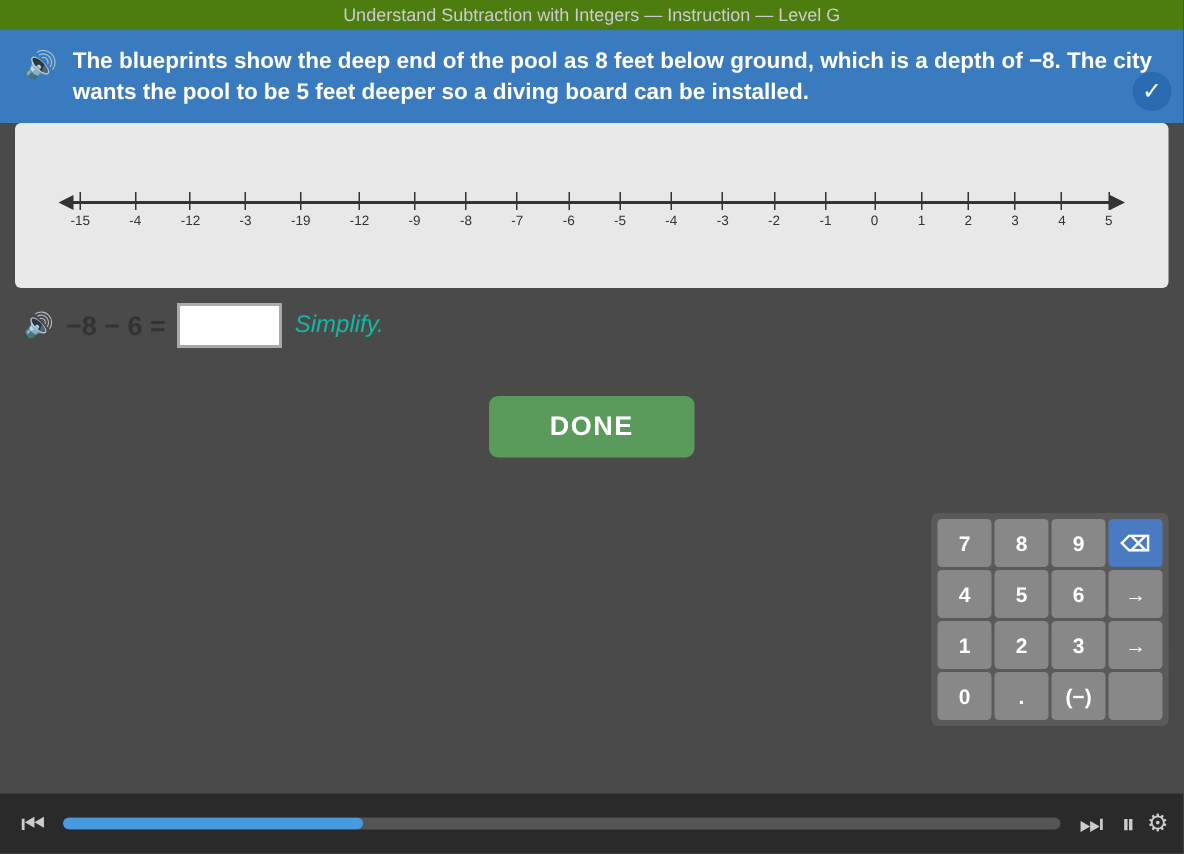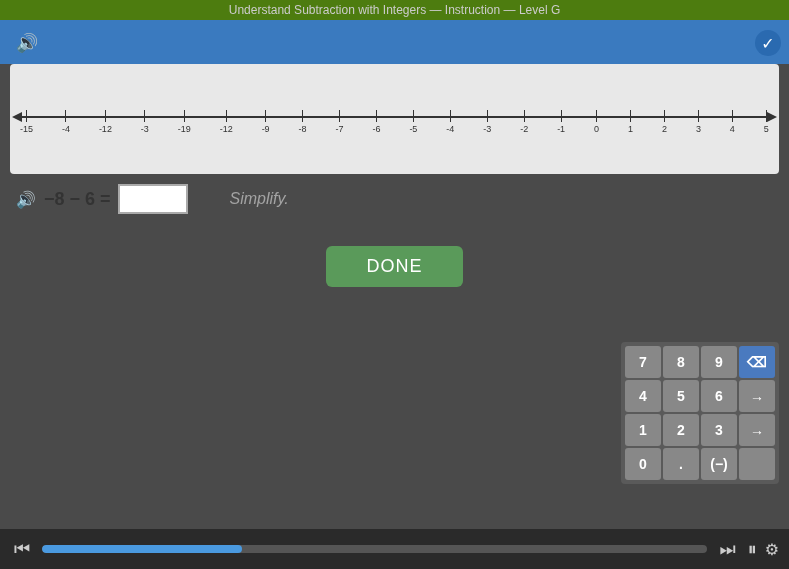--- a/index.html
+++ b/index.html
@@ -57,21 +57,21 @@
       align-items: center;
       justify-content: center;
       color: white;
       font-size: 16px;
       cursor: pointer;
     }
 
     .number-line-area {
       background: #e8e8e8;
       margin: 0 10px;
-      padding: 20px 0 10px;
+      padding: 20px 27px 10px;
       border-radius: 4px;
       position: relative;
       height: 110px;
     }
 
     .number-line-container {
       position: relative;
       width: 100%;
       height: 40px;
       margin-top: 20px;
@@ -158,23 +158,22 @@
       height: 30px;
       border: 2px solid #aaa;
       background: white;
       font-size: 16px;
       text-align: center;
       outline: none;
     }
 
     .simplify-label {
       font-size: 16px;
-      color: #a3a3a3;
+      color: #14b8a6;
       font-style: italic;
-      margin-left: 33px;
     }
 
     .keypad {
       position: absolute;
       right: 10px;
       bottom: 85px;
       background: #5a5a5a;
       border-radius: 4px;
       padding: 4px;
       display: grid;
@@ -217,21 +216,21 @@
 
     .done-btn {
       display: block;
       margin: 22px auto;
       background: #5a9a5a;
       color: white;
       border: none;
       border-radius: 6px;
       padding: 10px 40px;
       font-size: 18px;
-      font-weight: normal;
+      font-weight: bold;
       cursor: pointer;
       letter-spacing: 1px;
     }
 
     .bottom-bar {
       position: absolute;
       bottom: 0;
       left: 0;
       right: 0;
       background: #2a2a2a;
@@ -289,20 +288,21 @@
   </style>
 </head>
 <body>
 
 <div class="top-bar">
   <span>Understand Subtraction with Integers — Instruction — Level G</span>
 </div>
 
 <div class="main-content">
   <span class="speaker-icon">🔊</span>
+  <p class="problem-text">The blueprints show the deep end of the pool as 8 feet below ground, which is a depth of −8. The city wants the pool to be 5 feet deeper so a diving board can be installed.</p>
   <div class="check-icon">✓</div>
 </div>
 
 <div class="number-line-area">
   <div class="number-line-container">
     <div class="number-line"></div>
     <div class="tick-marks">
 
     <div class="tick">
           <div class="tick-line"></div>

